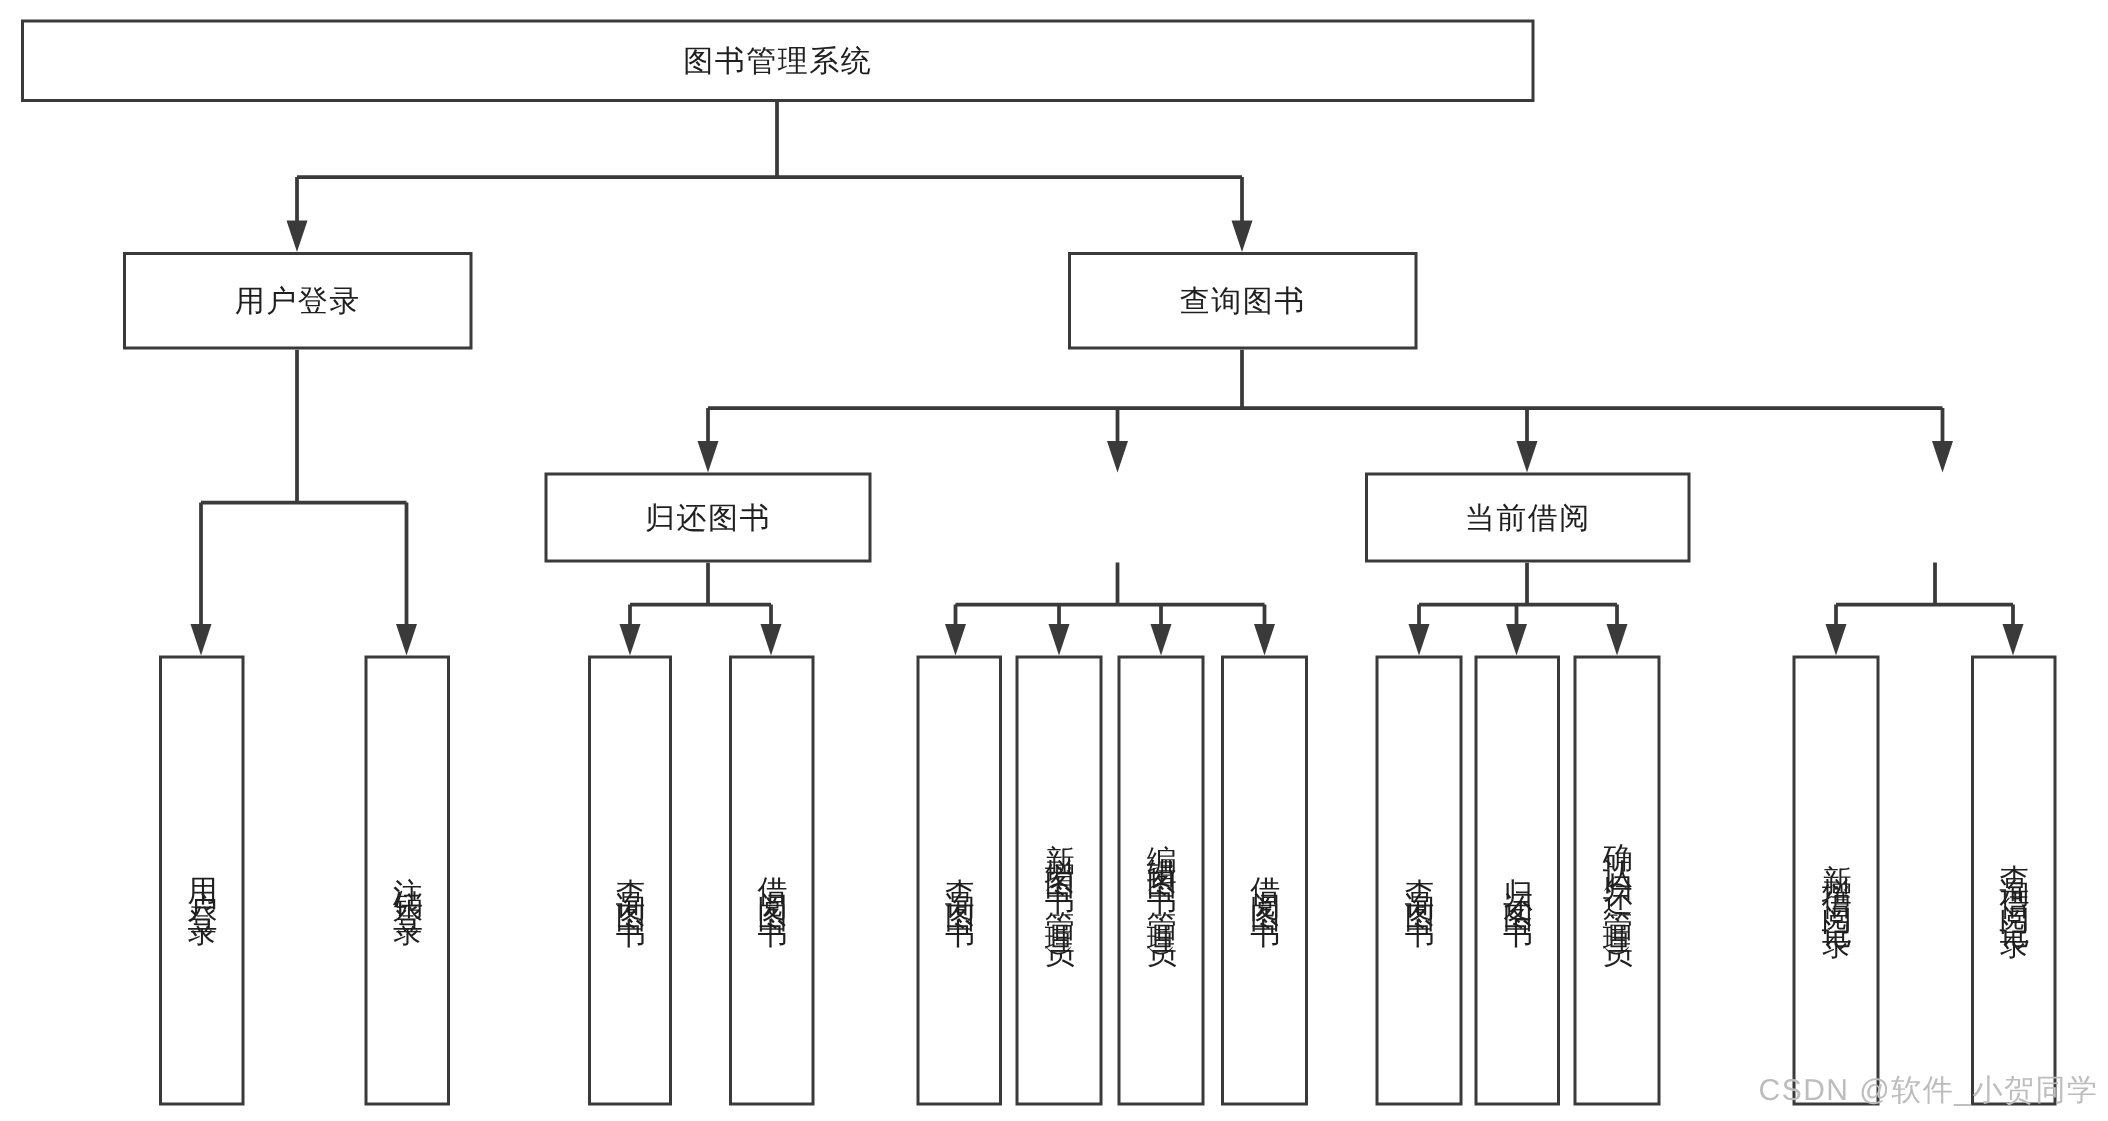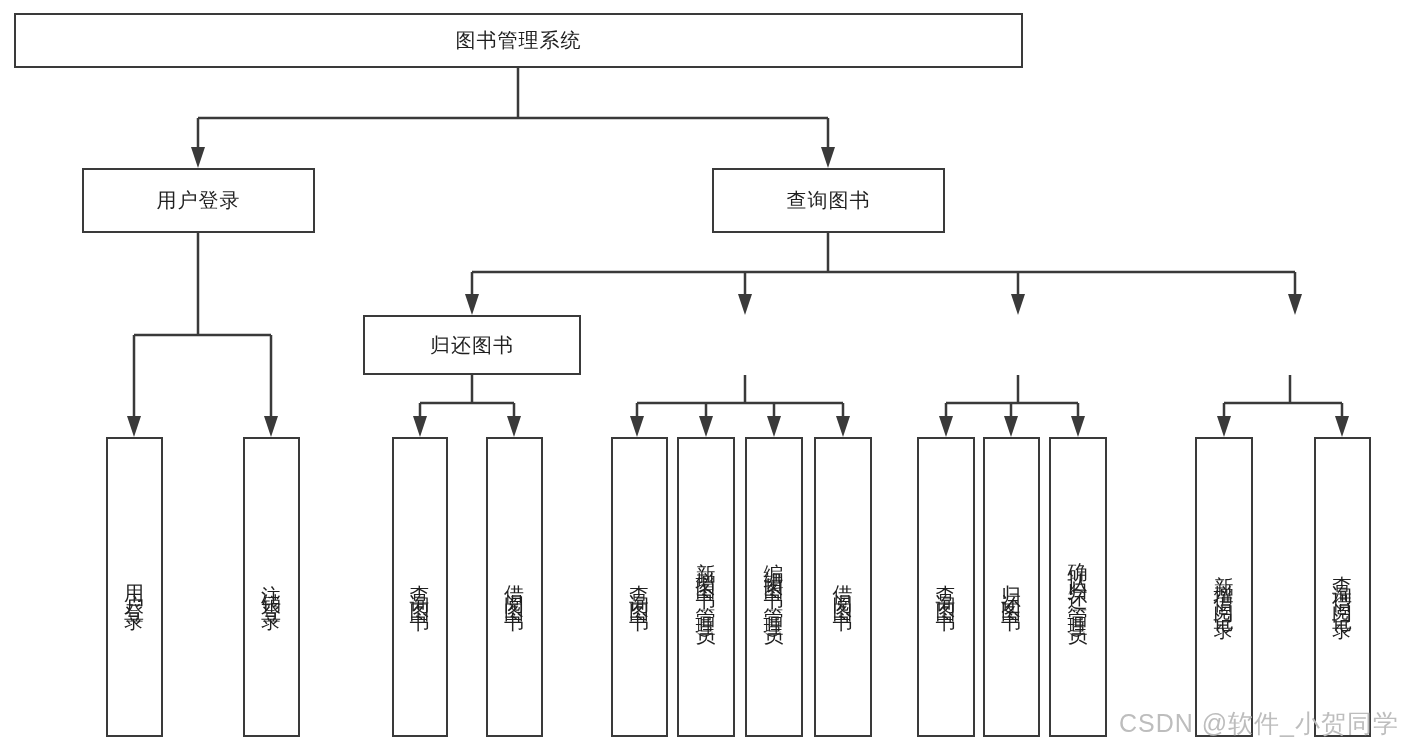--- a/index.html
+++ b/index.html
@@ -34,21 +34,21 @@
   .vtext{
     writing-mode:vertical-rl;
     text-orientation:mixed;
     letter-spacing:9px;
     line-height:1;
     font-size:20px;
   }
   .watermark{
     position:absolute;
     right:6px;bottom:7px;
-    font-size:25px;
+    font-size:20px;
     color:var(--wm);
     letter-spacing:1px;
     z-index:3;
     margin-top:24px;
   }
 </style>
 </head>
 <body>
 
 <div class="stage">
@@ -90,20 +90,21 @@
     <use href="#ah" x="1224" y="437"></use>
     <use href="#ah" x="1342" y="437"></use>
   </svg>
 
   <div class="box" style="left:14px;top:13px;width:1009px;height:55px">图书管理系统</div>
 
   <div class="box" style="left:82px;top:168px;width:233px;height:65px">用户登录</div>
   <div class="box" style="left:712px;top:168px;width:233px;height:65px">查询图书</div>
 
   <div class="box" style="left:363px;top:315px;width:218px;height:60px">归还图书</div>
+  <div class="box" style="left:910px;top:315px;width:217px;height:60px">当前借阅</div>
 
   <div class="box leaf" style="left:106px;width:57px">
     <span class="vtext">用户登录</span>
   </div>
   <div class="box leaf" style="left:243px;width:57px">
     <span class="vtext">注销登录</span>
   </div>
 
   <div class="box leaf" style="left:392px;width:56px">
     <span class="vtext">查询图书</span>

